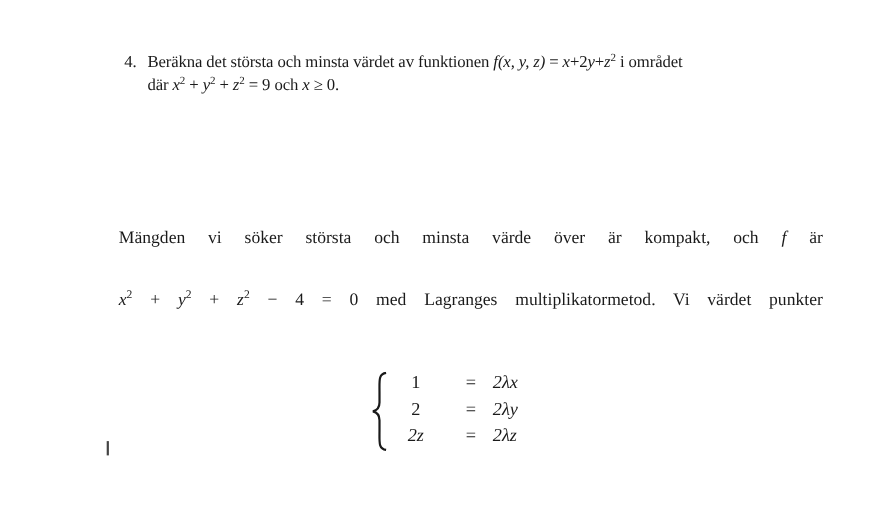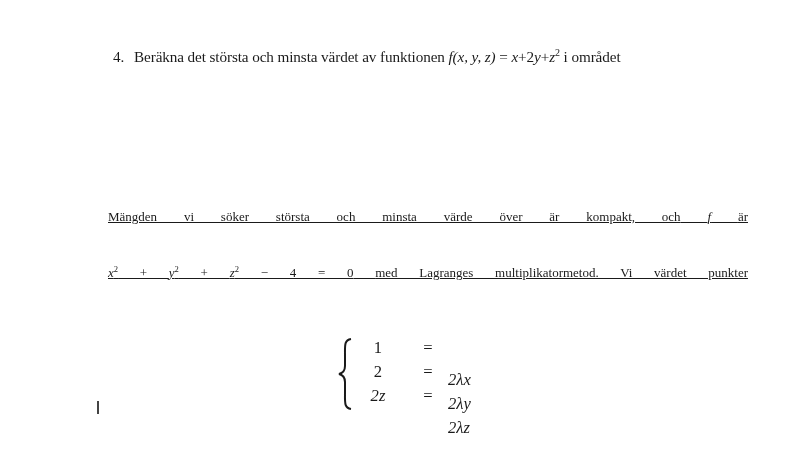--- a/index.html
+++ b/index.html
@@ -11,48 +11,51 @@
   .problem {
     position: absolute; left: 113px; top: 46px; width: 650px;
     font-size: 15.2px; line-height: 21px; letter-spacing: -0.1px;
   }
   .problem .num { position: absolute; left: 0; top: 0; }
   .problem .line { margin-left: 21px; white-space: nowrap; }
   .m { font-style: italic; }
   sup { font-size: 0.66em; vertical-align: 0.55em; line-height: 0; font-style: normal; }
   .sol {
     position: absolute; left: 108px; width: 640px;
-    font-size: 13px; line-height: 23.5px; text-decoration: underline;
+    font-size: 16px; line-height: 23.5px;
   }
   .para1 { top: 205px; }
   .para2 { top: 261px; }
   .sol .line { white-space: nowrap; text-align: justify; text-align-last: justify; }
   .sol .line.last { text-align-last: left; }
   .system {
     position: absolute; left: 336px; top: 336px; height: 76px; width: 160px;
     font-size: 16.6px;
   }
   .brace {
     position: absolute; left: 2px; top: 2px; width: 14px; height: 72px;
   }
   .row { position: absolute; left: 22px; height: 24px; line-height: 24px; width: 140px; }
   .row .lhs { position: absolute; left: 0; width: 40px; text-align: center; }
   .row .eq { position: absolute; left: 60px; width: 20px; text-align: center; }
-  .row .rhs { position: absolute; left: 90px; margin-top: 32px; }
+  .row .rhs { position: absolute; left: 90px; }
   .caret {
     position: absolute; left: 97px; top: 401px; width: 2px; height: 13px; background: #444;
   }
 </style>
 </head>
 <body>
 
 <div class="problem serif">
   <span class="num">4.</span>
   <div class="line">
     <span>Beräkna det största och minsta värdet av funktionen </span><span class="m">f(x, y, z)</span><span> = </span><span class="m">x</span><span>+2</span><span class="m">y</span><span>+</span><span class="m">z</span><sup>2</sup><span> i området</span>
+  </div>
+  <div class="line">
+    <span>där </span><span class="m">x</span><sup>2</sup><span> + </span><span class="m">y</span><sup>2</sup><span> + </span><span class="m">z</span><sup>2</sup><span> = 9</span><span> och </span><span class="m">x</span><span> ≥ 0.</span>
   </div>
 </div>
 
 <div class="sol para1 serif">
   <div class="line">
     <span>Mängden vi söker största och minsta värde över är kompakt, och</span>
     <span class="m">f</span>
     <span>är</span>
   </div>
 </div>

